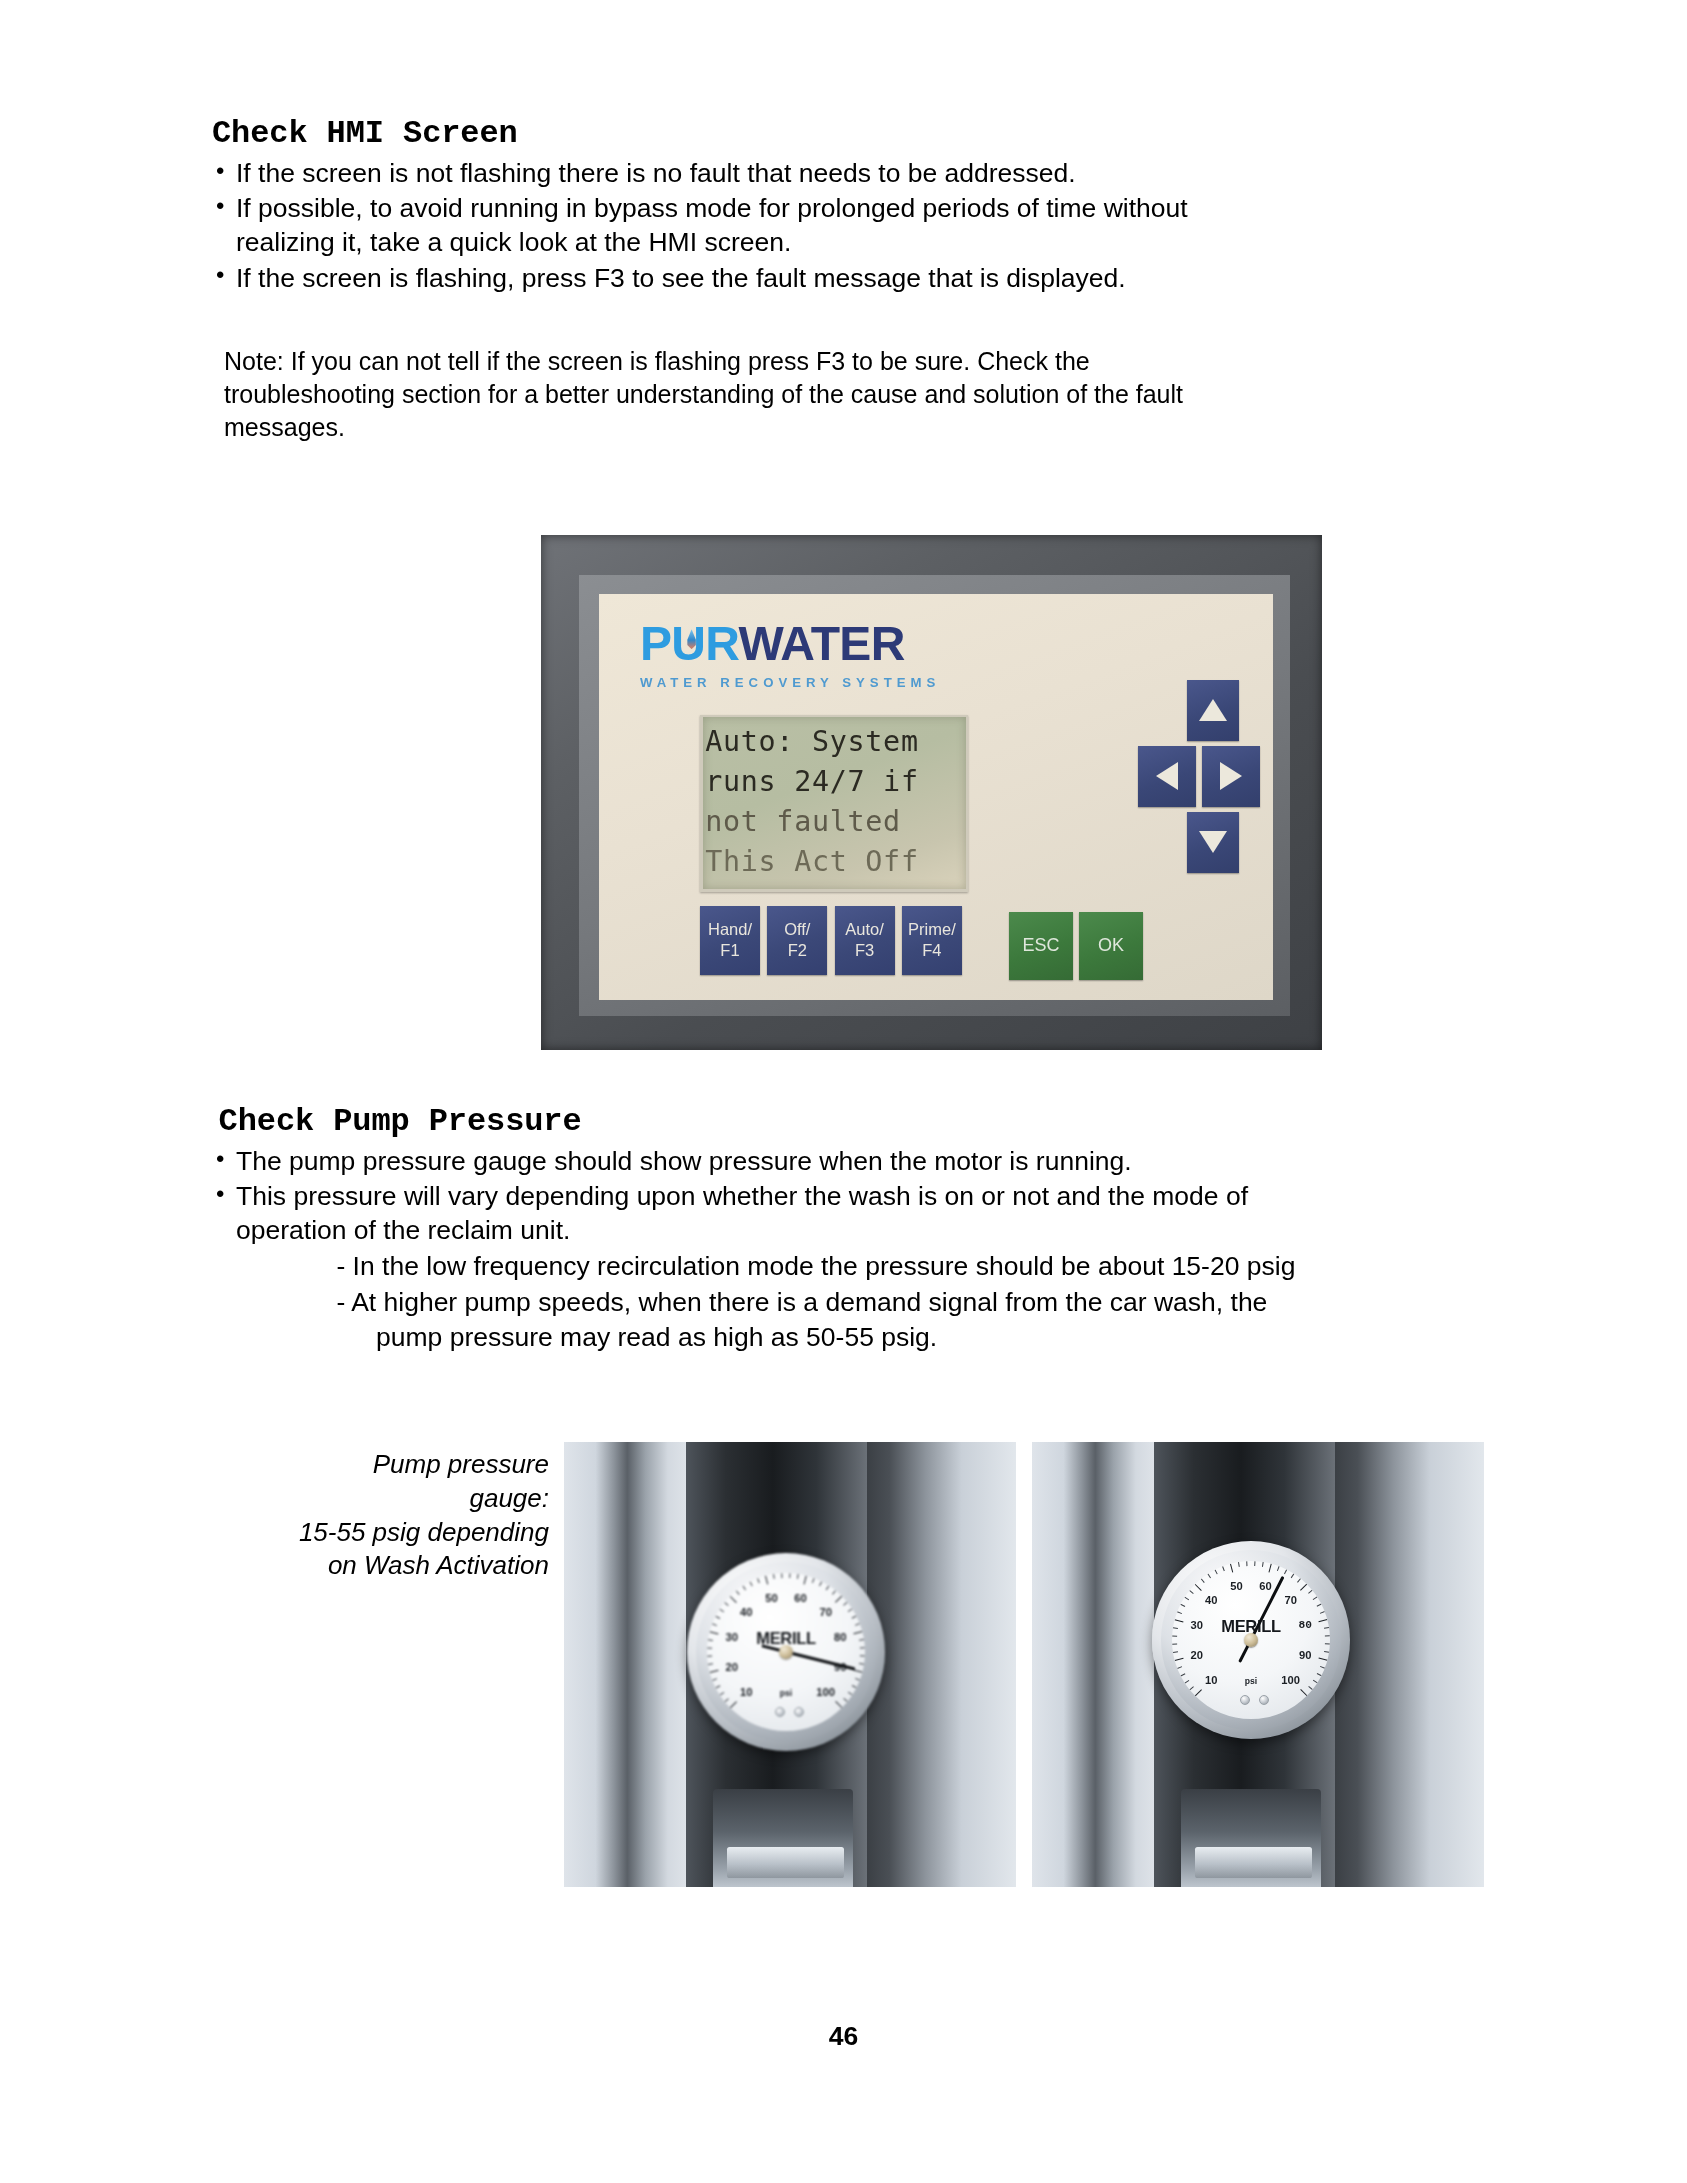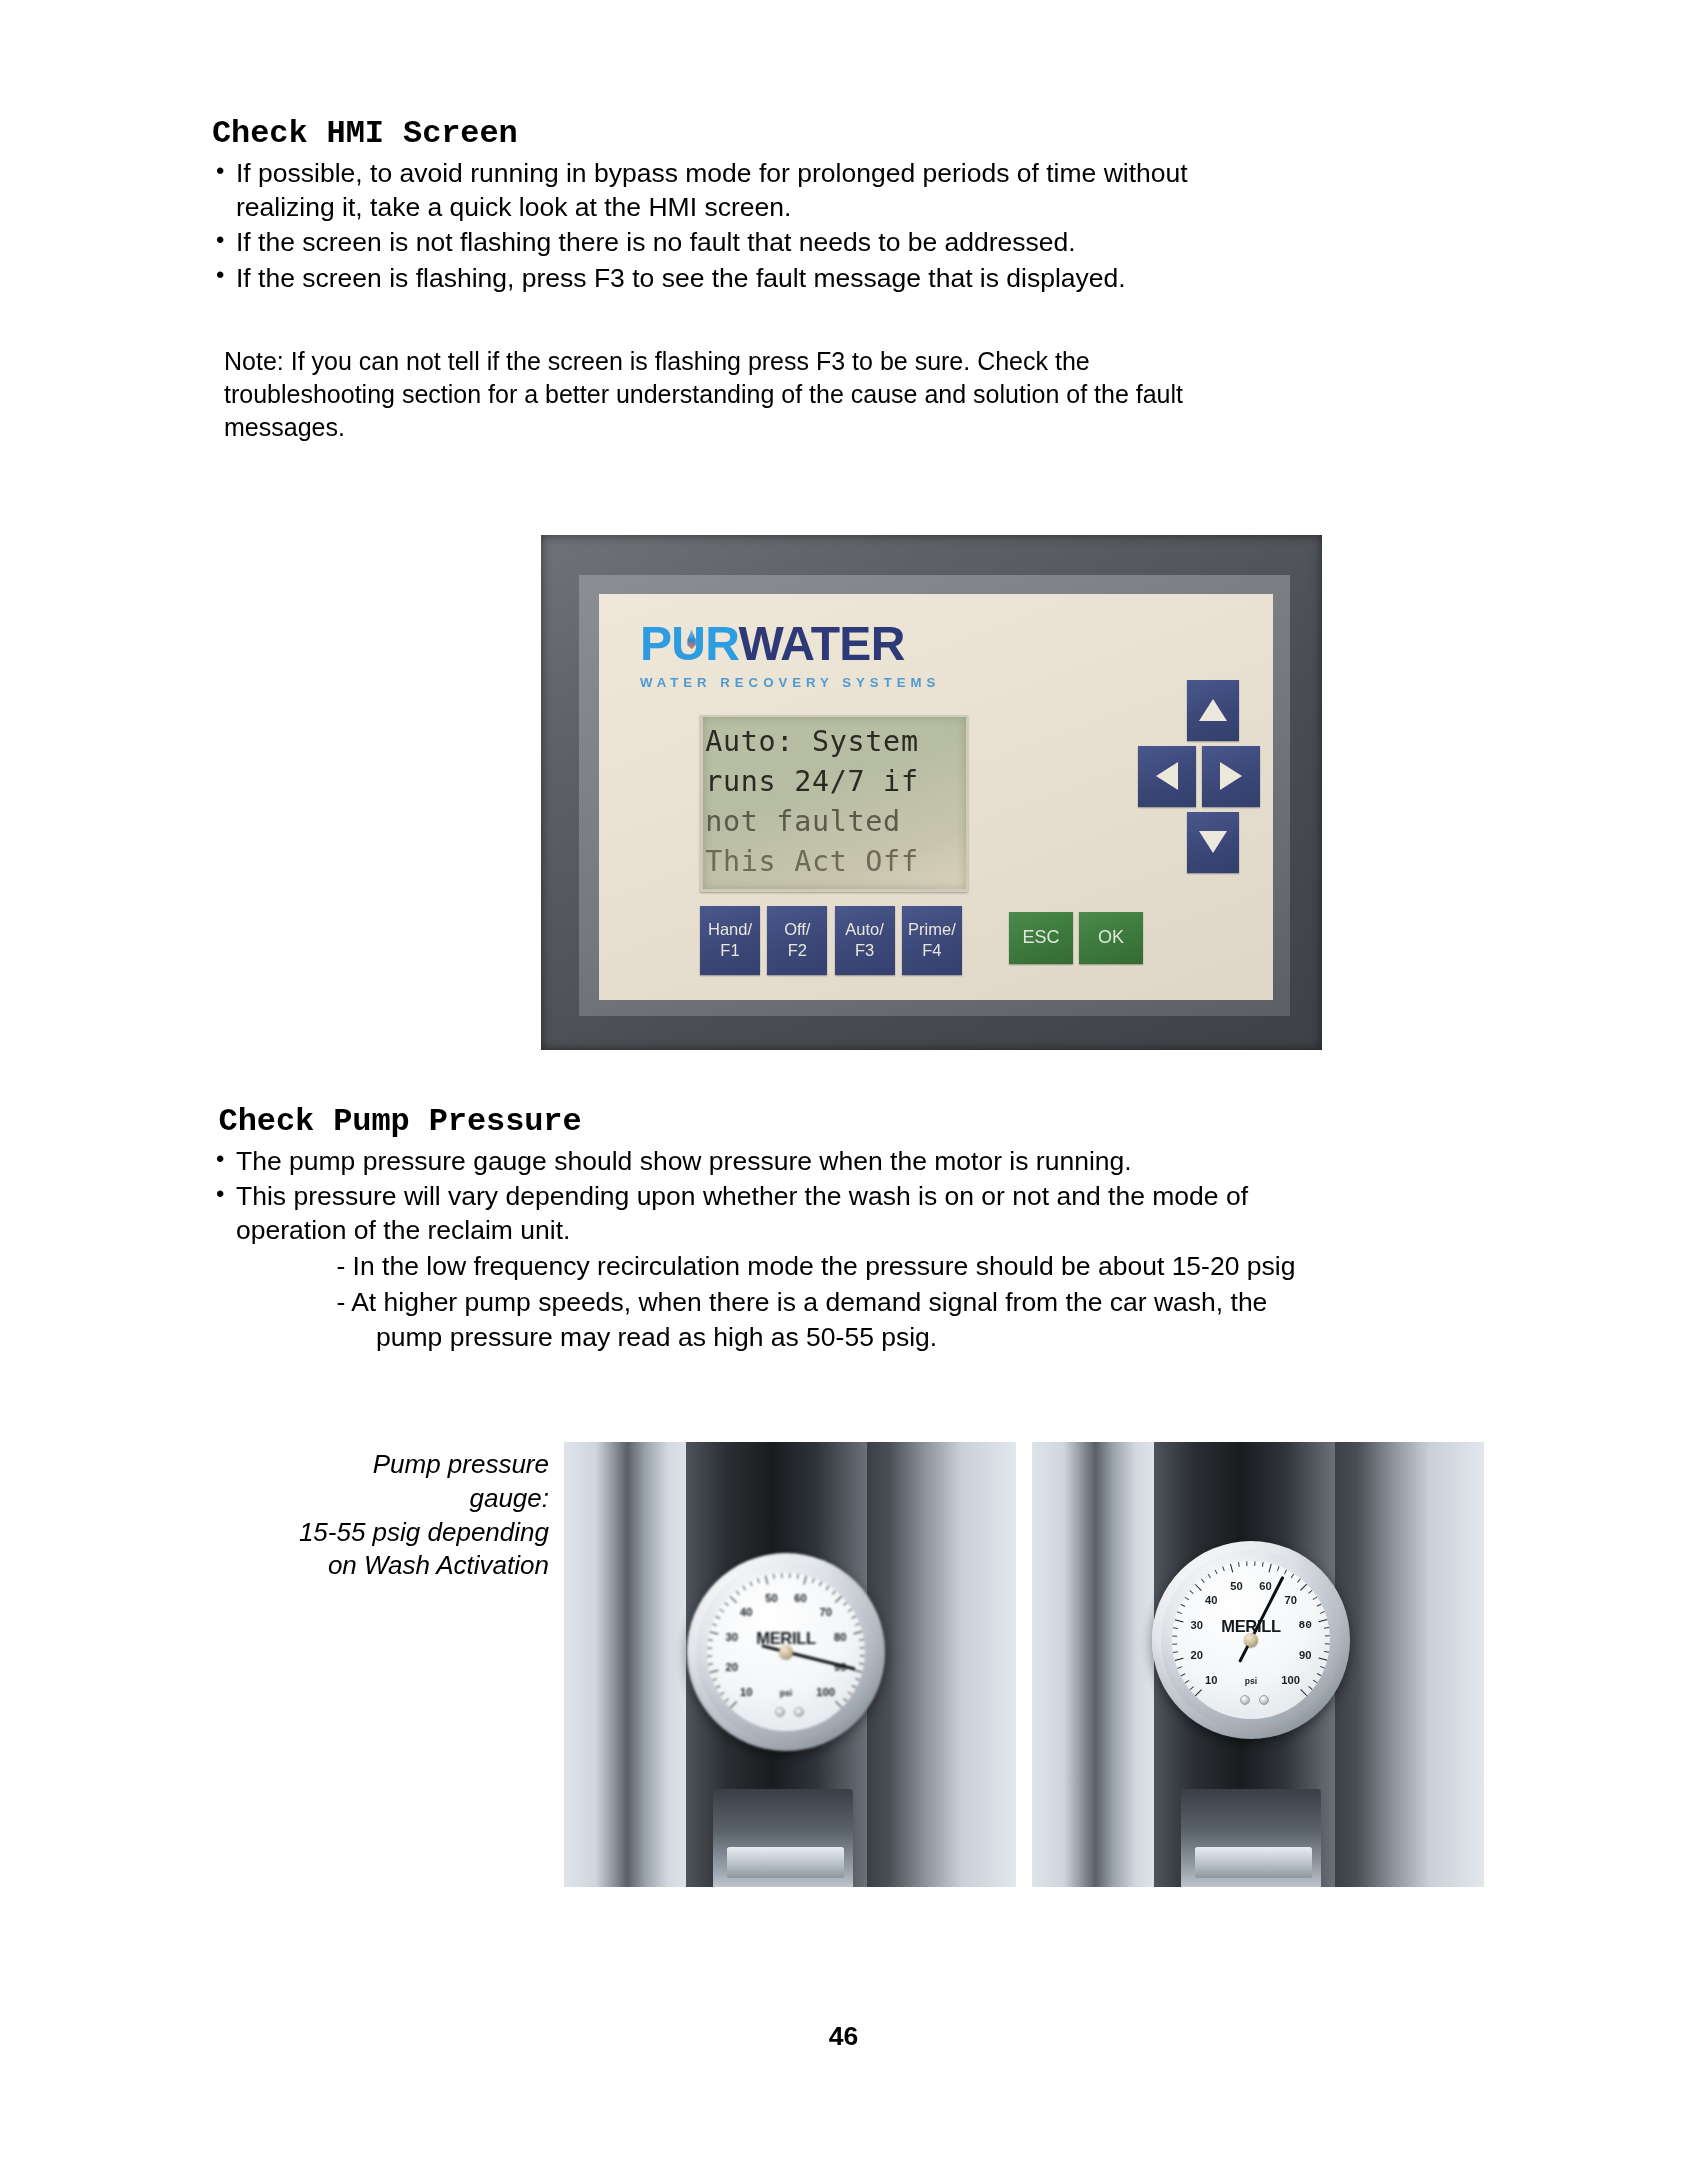--- a/index.html
+++ b/index.html
@@ -187,21 +187,21 @@
     color: #e9e6dd;
     font-size: 16.5px;
     line-height: 21px;
     display: flex; flex-direction: column;
     align-items: center; justify-content: center;
     box-shadow: 0 0.7px 1.3px rgba(0,0,0,.35);
     text-align: center;
   }
   .okkeys { position: absolute; left: 410px; top: 318px; display: flex; gap: 6px; }
   .okkey {
-    width: 64px; height: 52px;
+    width: 64px; height: 68px;
     background: linear-gradient(160deg,#4c8a4c 0%, #3c793c 55%, #356b35 100%);
     color: #dfe7dc;
     font-size: 18px;
     display: flex; align-items: center; justify-content: center;
     box-shadow: 0 0.7px 1.3px rgba(0,0,0,.35);
   }
 
   
   .gauge-caption {
     position: absolute;
@@ -386,25 +386,25 @@
 <body>
 
 <div class="page">
 
   <div class="content">
 
     <h1 class="section-title">Check HMI Screen</h1>
 
     <div class="bullet-list">
       <div class="bullet">
+        <span>If the screen is not flashing there is no fault that needs to be addressed.</span>
+      </div>
+      <div class="bullet">
         <span>If possible, to avoid running in bypass mode for prolonged periods of time without</span>
         <span class="cont">realizing it, take a quick look at the HMI screen.</span>
-      </div>
-      <div class="bullet">
-        <span>If the screen is not flashing there is no fault that needs to be addressed.</span>
       </div>
       <div class="bullet">
         <span>If the screen is flashing, press F3 to see the fault message that is displayed.</span>
       </div>
     </div>
 
     <div class="gap-md"></div>
 
     <p class="para">
       <span>Note: If you can not tell if the screen is flashing press F3 to be sure.  Check the</span><br>

